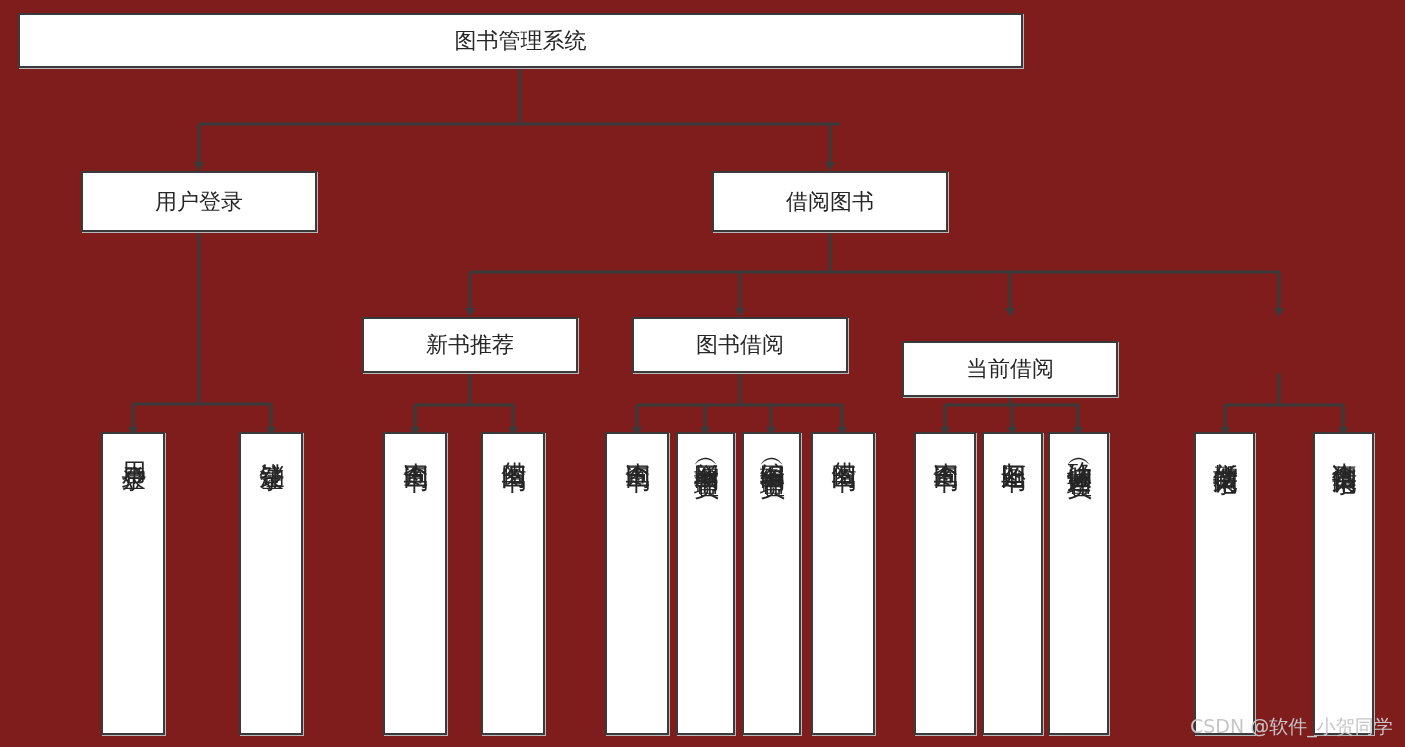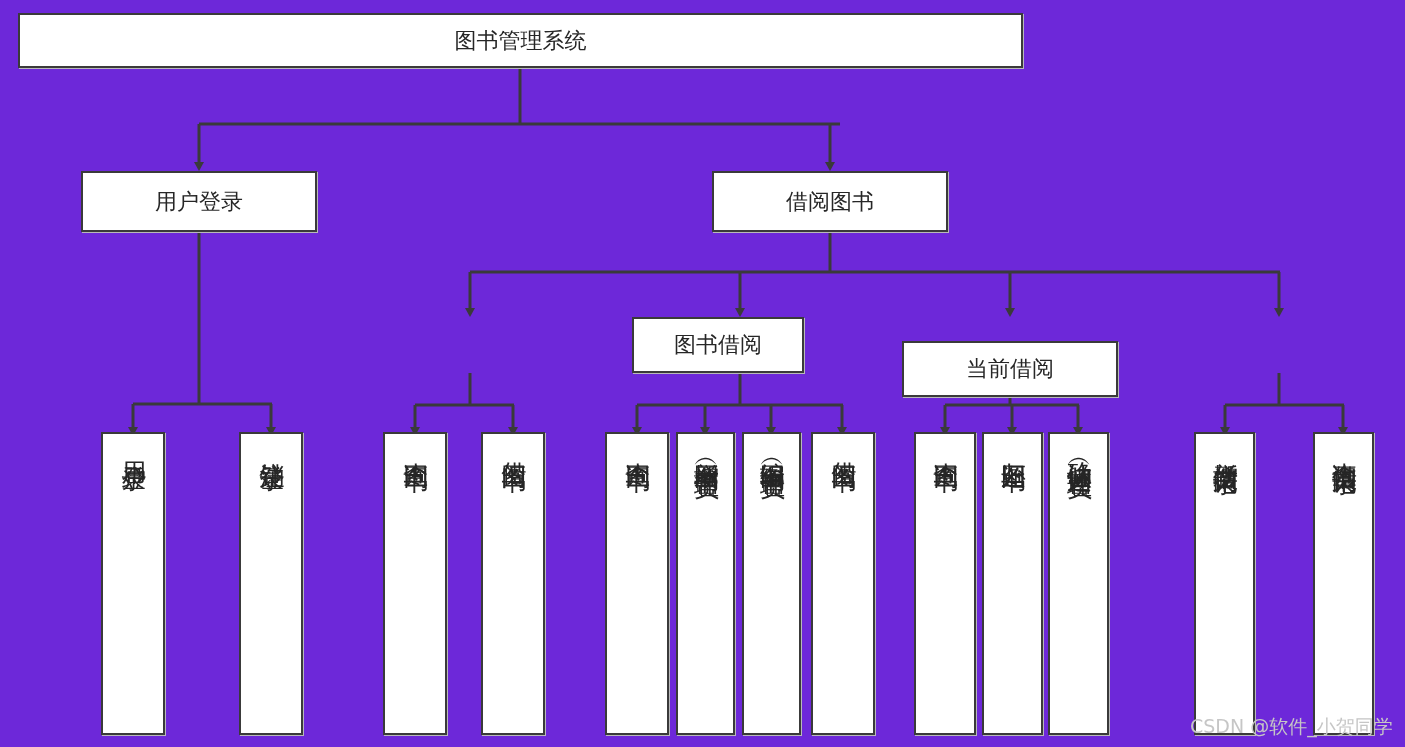--- a/index.html
+++ b/index.html
@@ -4,21 +4,21 @@
 <style>
   html, body {
     margin: 0;
     padding: 0;
     background: #ffffff;
   }
   #canvas {
     position: relative;
     width: 1405px;
     height: 747px;
-    background: #6d28d9;
+    background: #7f1d1d;
     font-family: "DejaVu Sans", "Liberation Sans", sans-serif;
     overflow: hidden;
   }
   svg.layer {
     position: absolute;
     left: 0;
     top: 0;
     width: 1405px;
     height: 747px;
   }
@@ -120,21 +120,24 @@
     <span class="node-label">图书管理系统</span>
   </div>
 
   <div class="node horizontal" style="left:81px; top:171px; width:236px; height:61px;">
     <span class="node-label">用户登录</span>
   </div>
   <div class="node horizontal" style="left:712px; top:171px; width:236px; height:61px;">
     <span class="node-label">借阅图书</span>
   </div>
 
-  <div class="node horizontal" style="left:632px; top:317px; width:172px; height:56px;">
+  <div class="node horizontal" style="left:362px; top:317px; width:216px; height:56px;">
+    <span class="node-label">新书推荐</span>
+  </div>
+  <div class="node horizontal" style="left:632px; top:317px; width:216px; height:56px;">
     <span class="node-label">图书借阅</span>
   </div>
   <div class="node horizontal" style="left:902px; top:317px; width:216px; height:56px;margin-top:24px;">
     <span class="node-label">当前借阅</span>
   </div>
 
   <div class="node vertical" style="left:101px; top:432px; width:64px; height:303px;">
     <span class="node-label">用户登录</span>
   </div>
   <div class="node vertical" style="left:239px; top:432px; width:64px; height:303px;">

